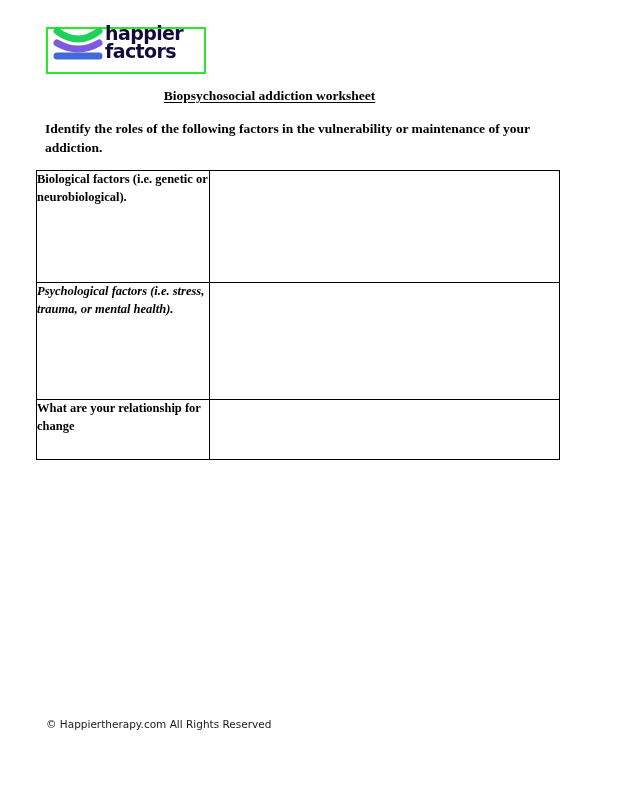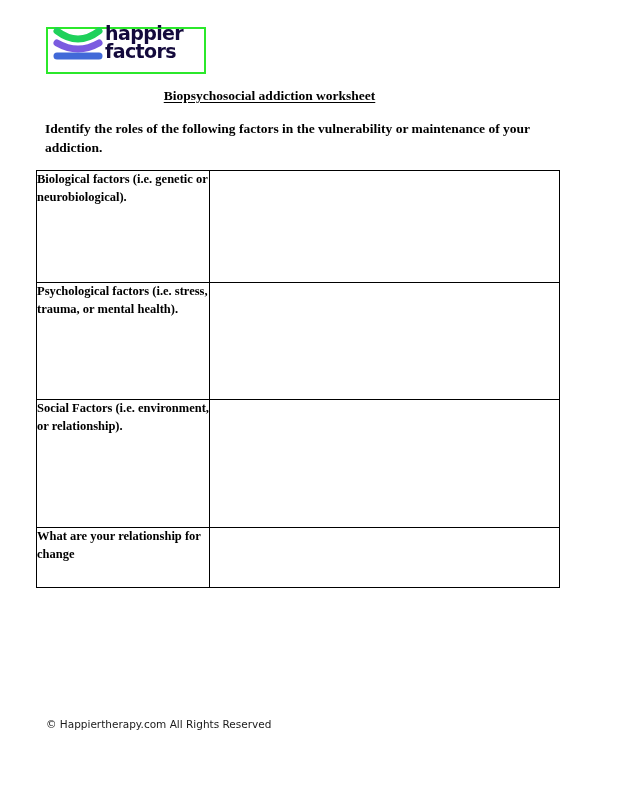--- a/index.html
+++ b/index.html
@@ -131,26 +131,22 @@
 <div class="doc-title">Biopsychosocial addiction worksheet</div>
 
 <div class="instructions">Identify the roles of the following factors in the vulnerability or maintenance of your addiction.</div>
 
 <table class="worksheet-table">
   <tbody>
       <tr style="height: 112px;">
         <td class="prompt-cell">Biological factors (i.e. genetic or neurobiological).</td>
         <td class="answer-cell"></td>
       </tr>
-      <tr style="height: 117px;">
+      <tr style="height: 117px; font-style: italic;">
         <td class="prompt-cell">Psychological factors (i.e. stress, trauma, or mental health).</td>
-        <td class="answer-cell"></td>
-      </tr>
-      <tr style="height: 128px;">
-        <td class="prompt-cell">Social Factors (i.e. environment, or relationship).</td>
         <td class="answer-cell"></td>
       </tr>
       <tr style="height: 60px;">
         <td class="prompt-cell">What are your relationship for change</td>
         <td class="answer-cell"></td>
       </tr>
     </tbody>
 </table>
 
 <div class="footer">© Happiertherapy.com All Rights Reserved</div>

